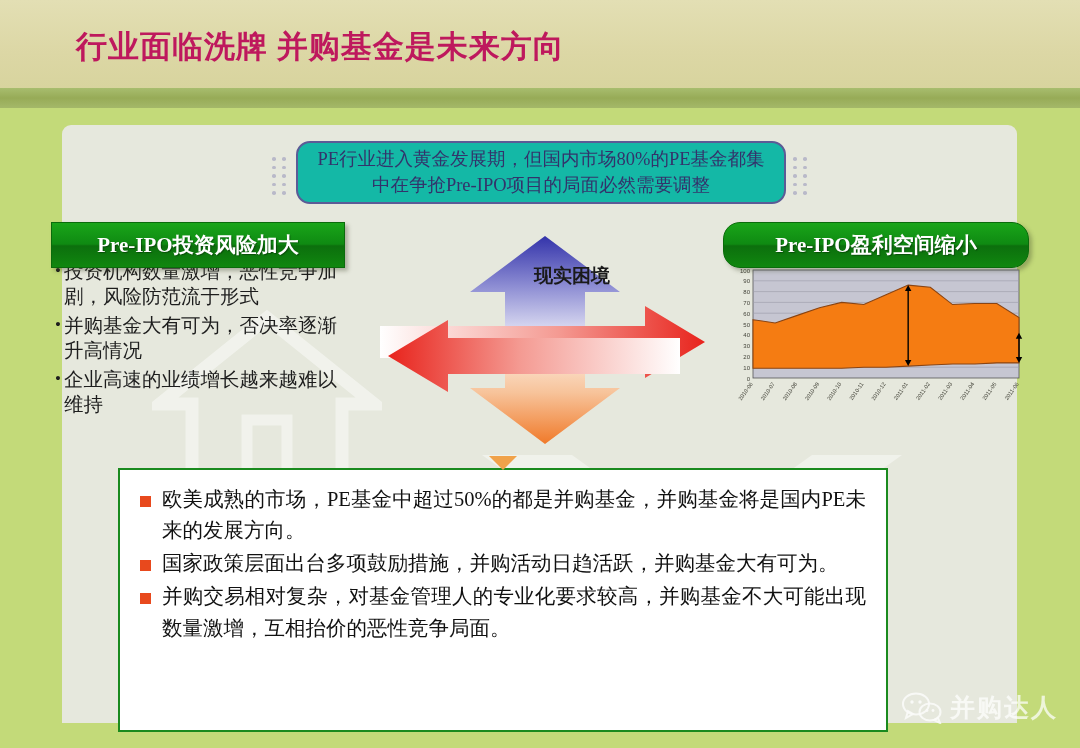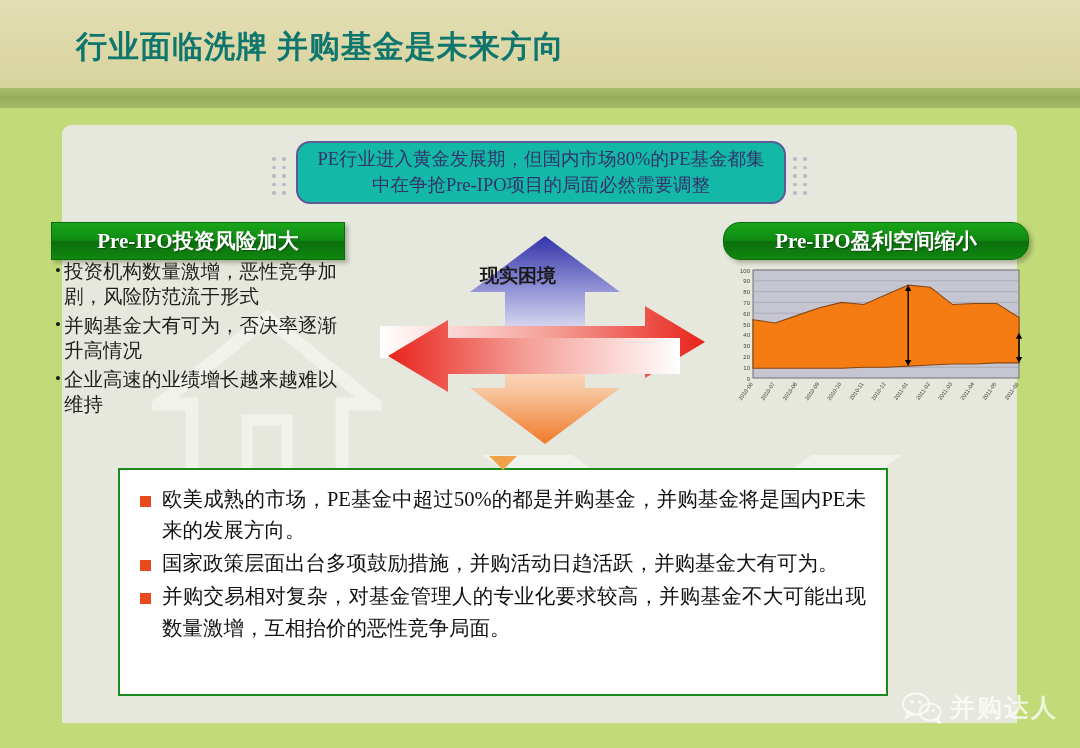--- a/index.html
+++ b/index.html
@@ -19,21 +19,21 @@
   .hdr-beige {
     position: absolute; left: 0; top: 0; width: 1080px; height: 88px;
     background: linear-gradient(180deg, #e3dfb4 0%, #dcd7a5 60%, #d8d49e 100%);
   }
   .hdr-olive {
     position: absolute; left: 0; top: 88px; width: 1080px; height: 20px;
     background: linear-gradient(180deg, #a8bd6e 0%, #97ab57 50%, #a4b869 100%);
   }
   .slide-title {
     position: absolute; left: 76px; top: 26px;
-    font-size: 31px; font-weight: bold; color: #0f766e;
+    font-size: 31px; font-weight: bold; color: #be185d;
     letter-spacing: 1px; white-space: nowrap;
   }
 
   
   .content-panel {
     position: absolute; left: 62px; top: 125px;
     width: 955px; height: 598px;
     background: #e6e8dd;
     border-radius: 9px 9px 0 0;
   }
@@ -74,21 +74,21 @@
   }
   .dots-left { left: 272px; top: 157px; }
   .dots-right { left: 793px; top: 157px; }
   .dots-left i, .dots-right i {
     display: block; width: 3.5px; height: 3.5px; border-radius: 50%;
     background: #b9b9c9;
   }
 
   
   .green-head {
-    position: absolute; height: 38px;
+    position: absolute; height: 46px;
     background: linear-gradient(180deg, #19a519 0%, #0f8a12 48%, #0c6f0d 52%, #10870f 100%);
     border: 1px solid #0a6b0b;
     box-shadow: 3px 3px 4px rgba(60,70,40,.35);
     display: flex; align-items: center; justify-content: center;
     z-index: 4;
   }
   .green-head span {
     color: #ffffff; font-size: 21px; font-weight: bold; white-space: nowrap;
     text-shadow: 1px 1px 1px rgba(0,0,0,.35);
   }
@@ -113,29 +113,29 @@
     position: absolute; left: 723px; top: 260px;
     width: 306px; height: 168px;
     z-index: 3;
   }
   .chart-inner { position: absolute; left: 0; top: 0; width: 100%; height: 100%; }
 
   
   .arrows { position: absolute; left: 380px; top: 230px; width: 330px; height: 220px; z-index: 3; }
   .arrow-label {
     position: absolute; font-size: 19px; color: #1a1a1a; font-weight: bold;
-    white-space: nowrap; text-align: left; width: 130px;
+    white-space: nowrap; text-align: right; width: 130px;
   }
   #lbl-up   { left: 100px; top: 33px; }
   #lbl-down { left: 100px; top: 158px; }
 
   
   .bottom-box {
     position: absolute; left: 118px; top: 468px;
-    width: 770px; height: 228px;
+    width: 770px; height: 264px;
     background: #ffffff;
     border: 2px solid #1a8a1e;
     z-index: 5;
   }
   .bb-item { display: flex; align-items: flex-start; margin: 0 0 2px 0; }
   .bb-sq {
     flex: 0 0 auto; width: 11px; height: 11px; background: #e8491d;
     margin: 12px 11px 0 0;
   }
   .bb-txt {

